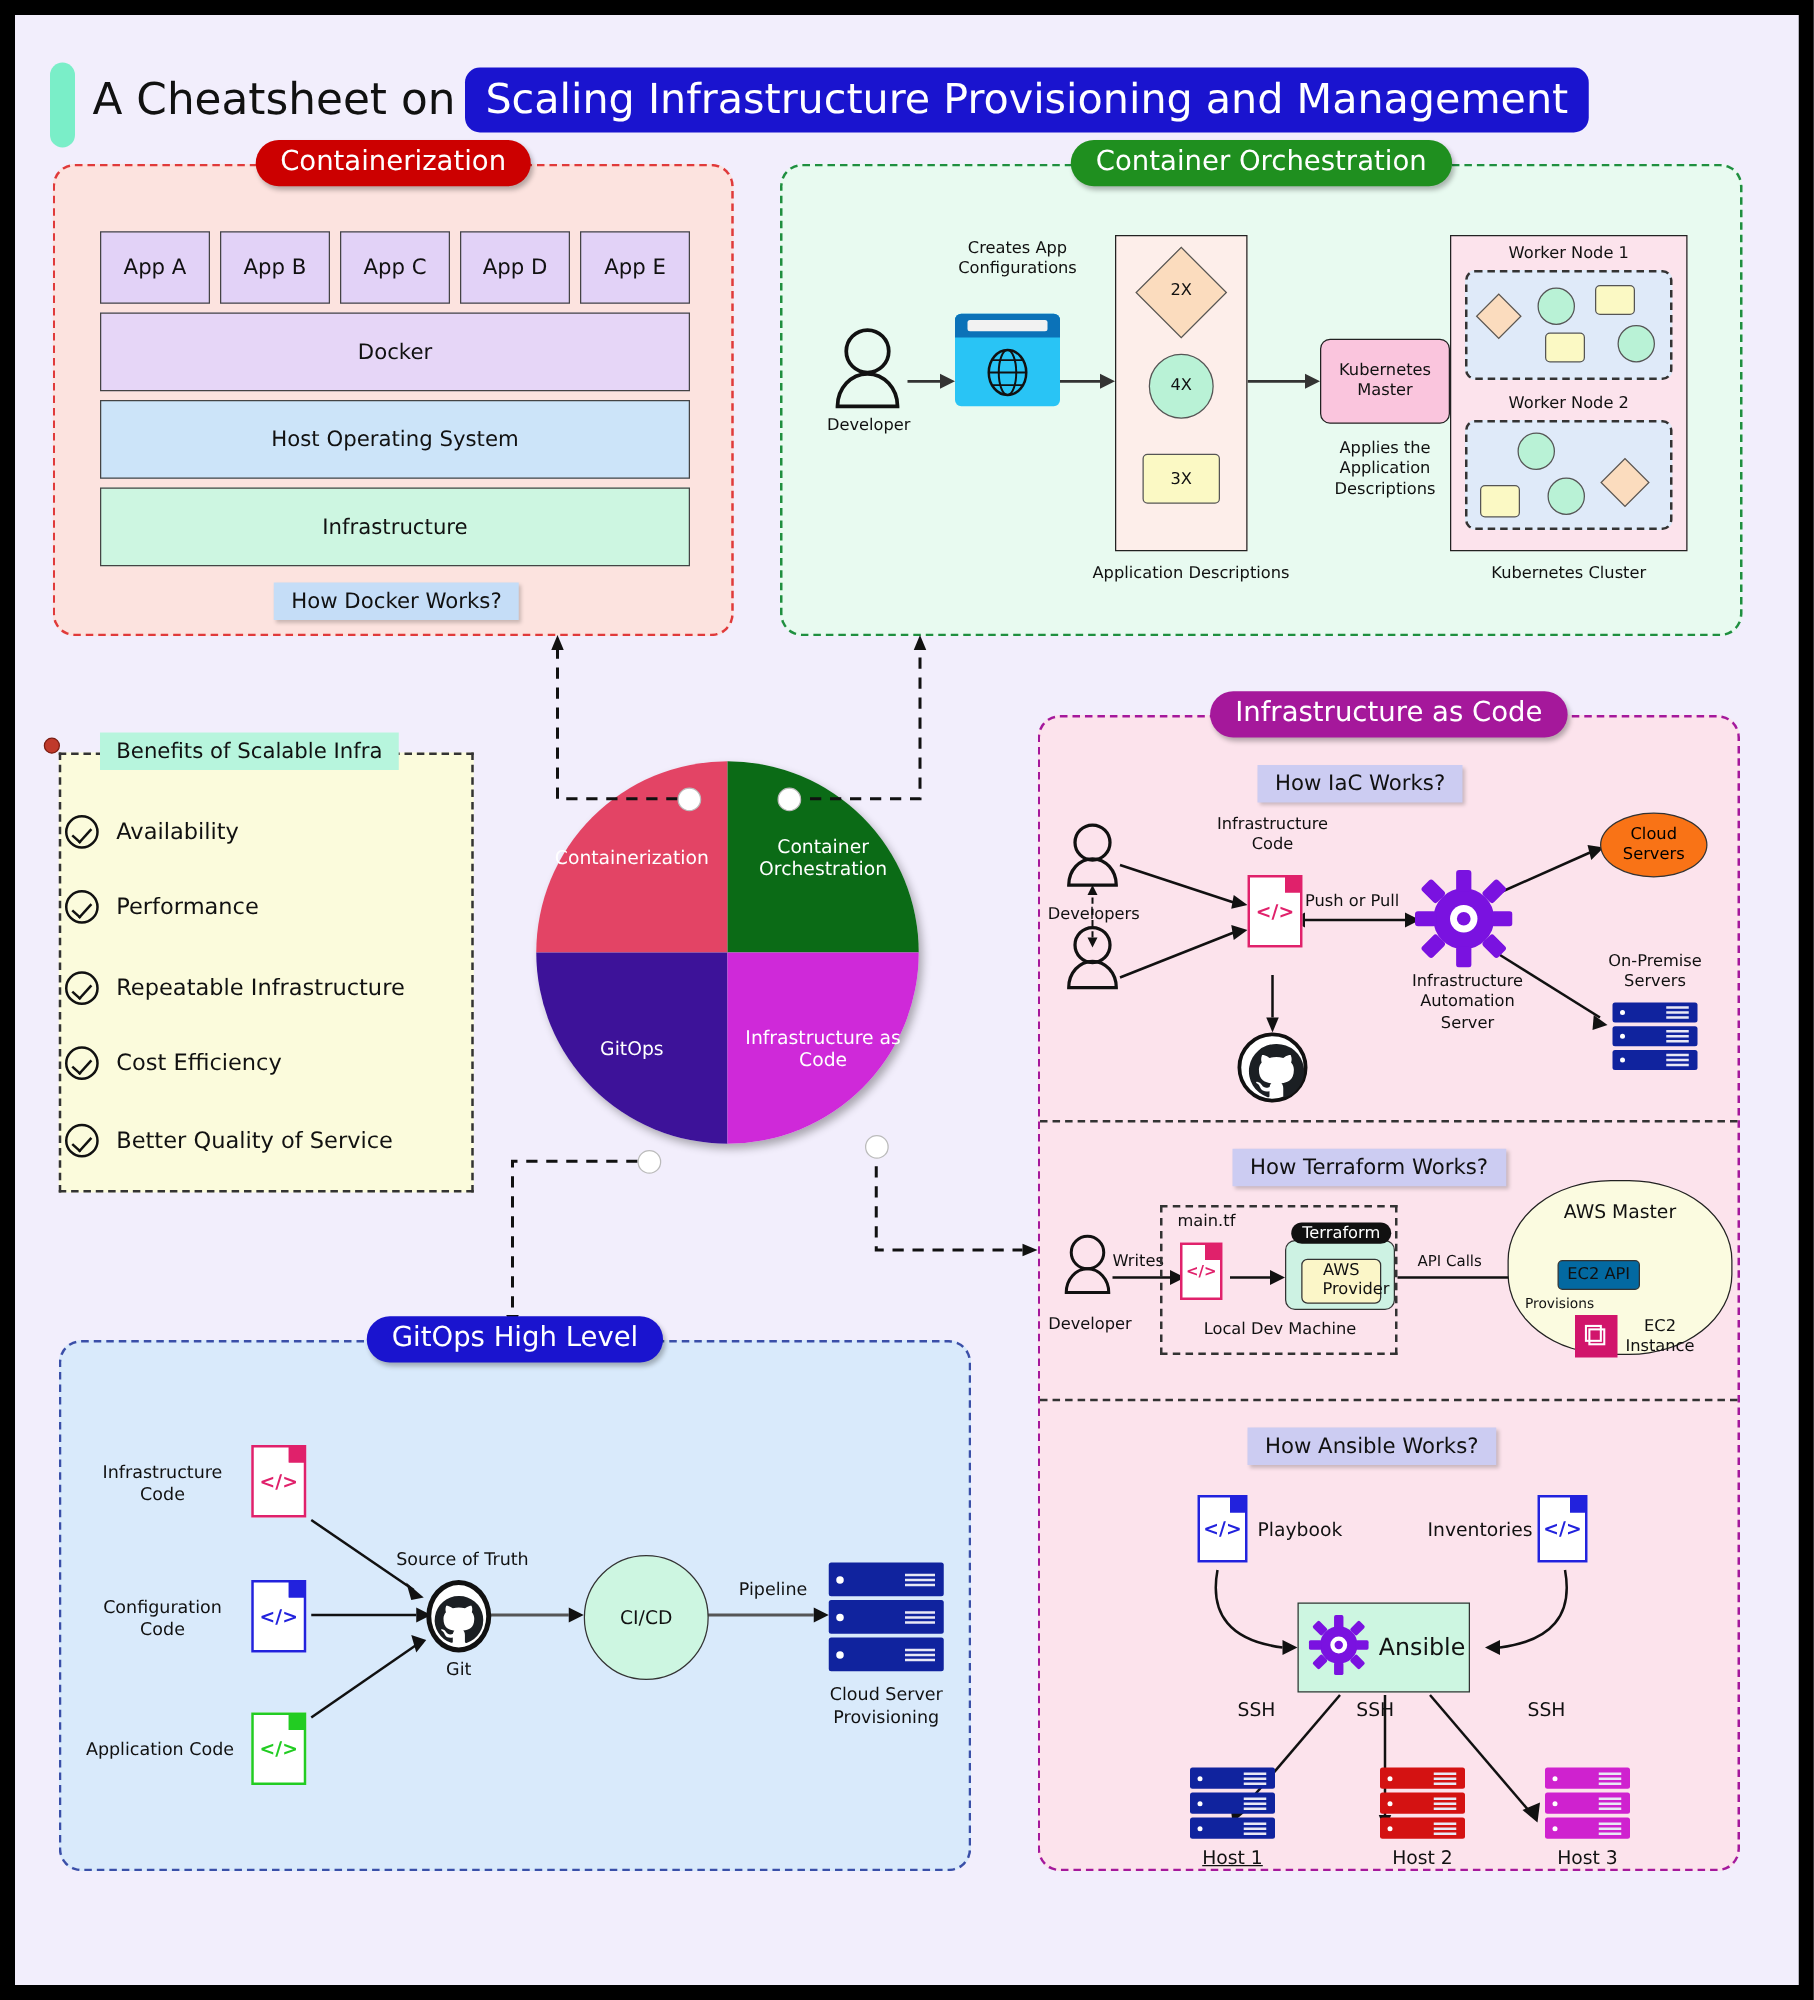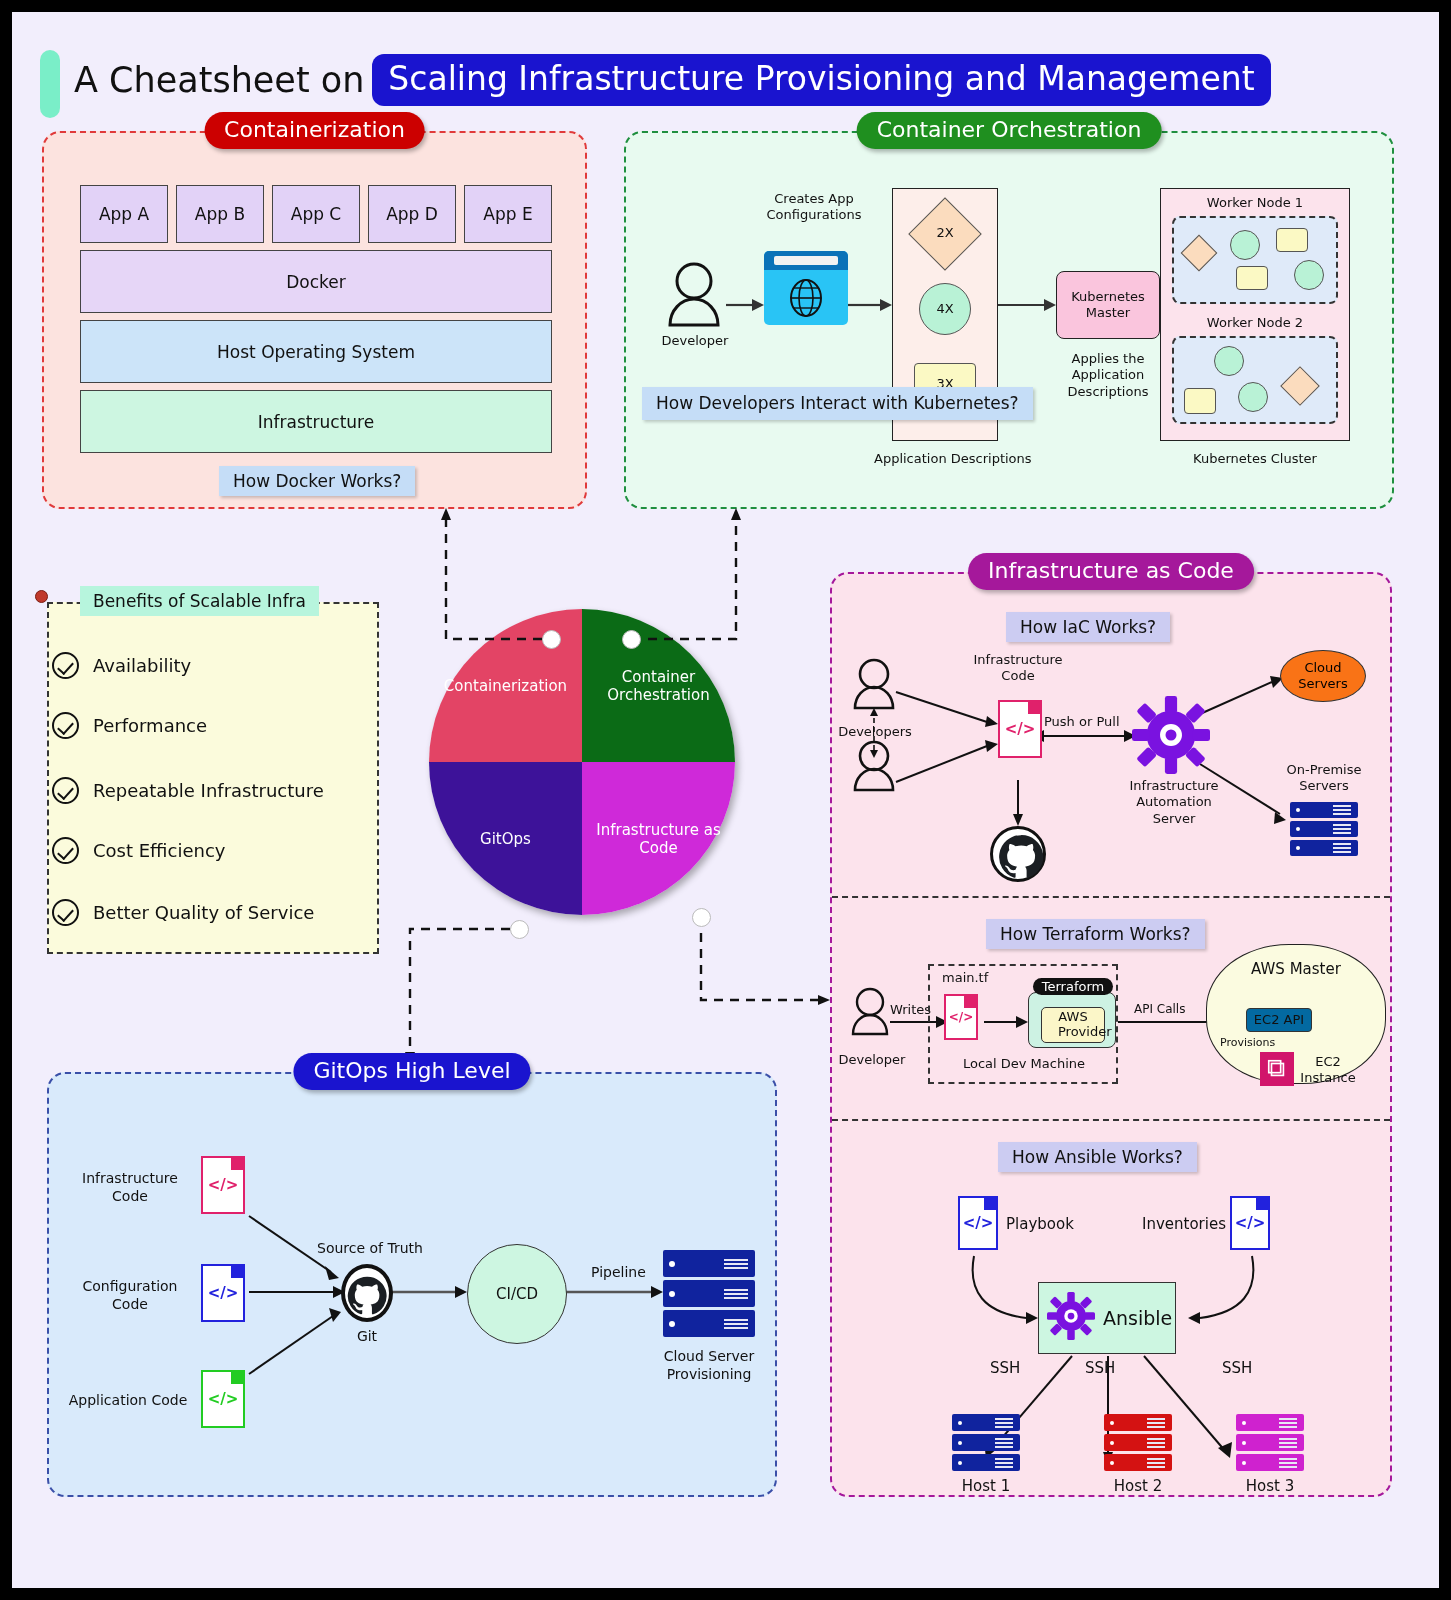--- a/index.html
+++ b/index.html
@@ -257,22 +257,20 @@
     </div>
     <div class="lbl c" style="left:534px;top:182px;width:190px;">Worker Node 2</div>
     <div style="position:absolute;left:546px;top:203px;width:166px;height:88px;background:#dfeaf9;border:2px dashed #333;border-radius:8px;">
       <div class="kcirc" style="left:40px;top:8px;width:30px;height:30px;background:#b9f2d6;"></div>
       <div class="kdiamond" style="left:112px;top:34px;width:28px;height:28px;background:#fbdcbe;"></div>
       <div class="krect" style="left:10px;top:50px;width:32px;height:26px;background:#fbf9c4;"></div>
       <div class="kcirc" style="left:64px;top:44px;width:30px;height:30px;background:#b9f2d6;"></div>
     </div>
     <div class="lbl c" style="left:534px;top:318px;width:190px;">Kubernetes Cluster</div>
 
-    <div class="sub-badge" style="left:16px;top:254px;background:#c5ddf7;text-align:center;line-height:1.35;">How Developers Interact
-with Kubernetes?</div>
   </div>
 
   <div class="pin"></div>
   <div id="note"></div>
   <div id="note-title">Benefits of Scalable Infra</div>
   <div class="bitem" style="top:640px;">
     <span class="chk"></span>
     <span>Availability</span>
   </div>
   <div class="bitem" style="top:700px;">
@@ -531,21 +529,21 @@
         </span>
       </div>
     <div class="server" style="left:120px;top:880px;width:68px;height:17px;background:#10239e;">
         <span class="sdot"></span>
         <span class="sbars">
           <i></i>
           <i></i>
           <i></i>
         </span>
       </div>
-    <div class="lbl c" style="left:112px;top:903px;width:84px;font-size:15px;">Host 1</div>
+    <div class="lbl c" style="left:112px;top:903px;width:84px;font-size:15px;text-decoration:underline;">Host 1</div>
 
     <div class="server" style="left:272px;top:840px;width:68px;height:17px;background:#d41212;">
         <span class="sdot"></span>
         <span class="sbars">
           <i></i>
           <i></i>
           <i></i>
         </span>
       </div>
     <div class="server" style="left:272px;top:860px;width:68px;height:17px;background:#d41212;">

